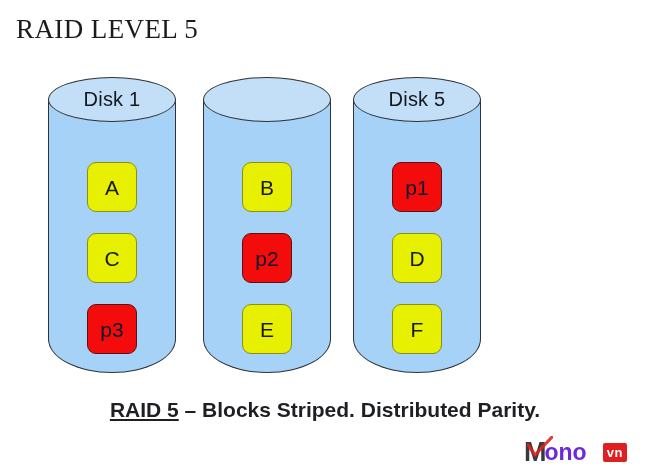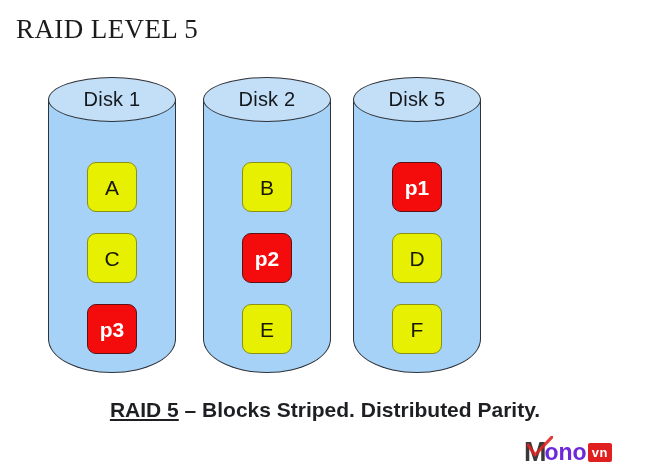--- a/index.html
+++ b/index.html
@@ -123,22 +123,21 @@
   .disk-block.slot-2 { top: 205px; }
 
   .disk-block.kind-data {
     background: #e6f000;
     border: 1.6px solid #8a8f16;
     color: #17180a;
   }
   .disk-block.kind-parity {
     background: #f40c0c;
     border: 1.6px solid #5d1212;
-    color: #ffffff;
-    font-weight: bold;
+    color: #0f172a;
   }
 
   
   #caption {
     position: absolute;
     left: 0;
     top: 398px;
     width: 650px;
     text-align: center;
     font-size: 21px;
@@ -188,21 +187,21 @@
     margin-left: -2px;
   }
   #watermark .wm-vn {
     background: #e02020;
     color: #ffffff;
     font-size: 13px;
     font-weight: bold;
     line-height: 1;
     padding: 3px 4px 3px 4px;
     border-radius: 2px;
-    margin-left: 1px;
+    margin-left: 16px;
     letter-spacing: 0.5px;
   }
 </style>
 </head>
 <body>
 
 <div id="page-title">RAID LEVEL 5</div>
 
 <div id="disk-stage">
 
@@ -213,21 +212,20 @@
     <div class="block-stack">
       <div class="disk-block slot-0 kind-data">A</div>
       <div class="disk-block slot-1 kind-data">C</div>
       <div class="disk-block slot-2 kind-parity">p3</div>
     </div>
   </div>
 
   <div class="disk-cylinder pos-1">
     <div class="cyl-body"></div>
     <div class="cyl-top"></div>
-    <div class="cyl-top-label">Disk 2</div>
     <div class="block-stack">
       <div class="disk-block slot-0 kind-data">B</div>
       <div class="disk-block slot-1 kind-parity">p2</div>
       <div class="disk-block slot-2 kind-data">E</div>
     </div>
   </div>
 
   <div class="disk-cylinder pos-2">
     <div class="cyl-body"></div>
     <div class="cyl-top"></div>

